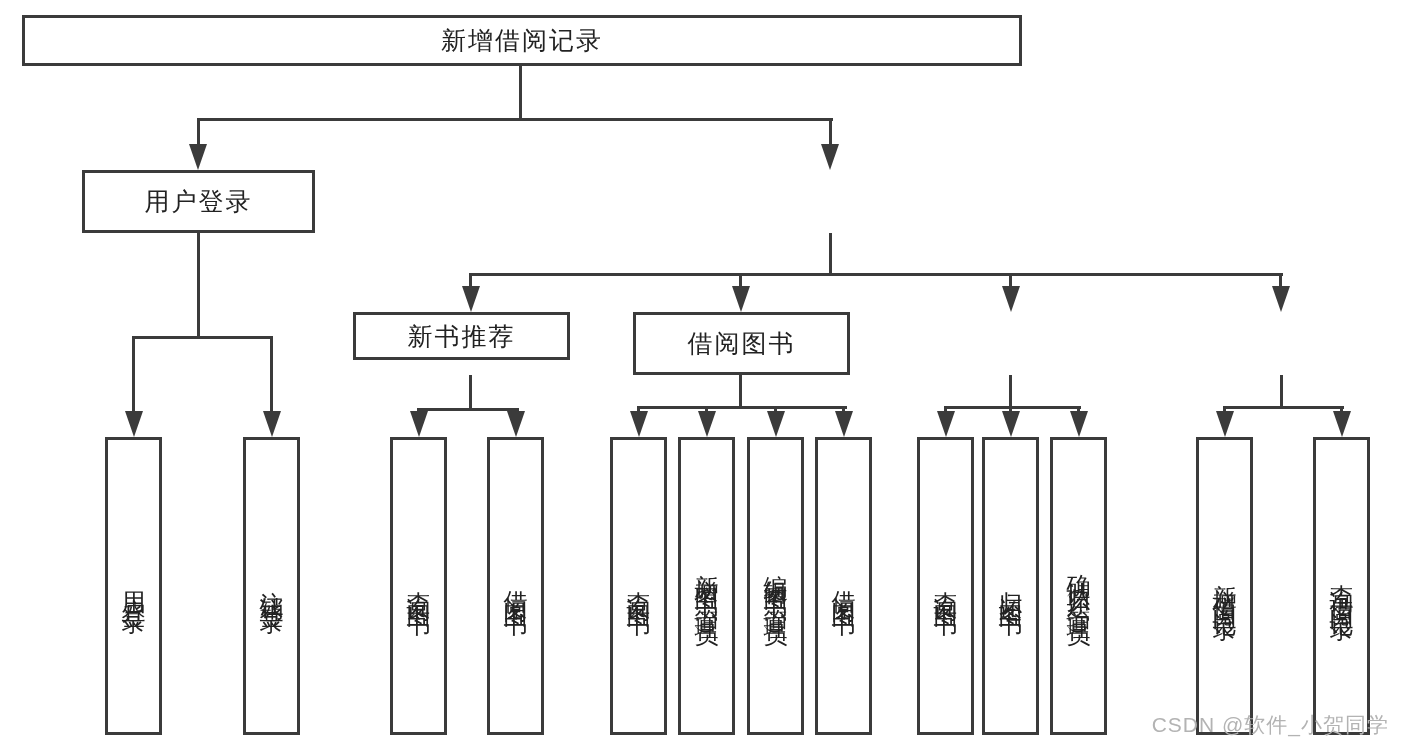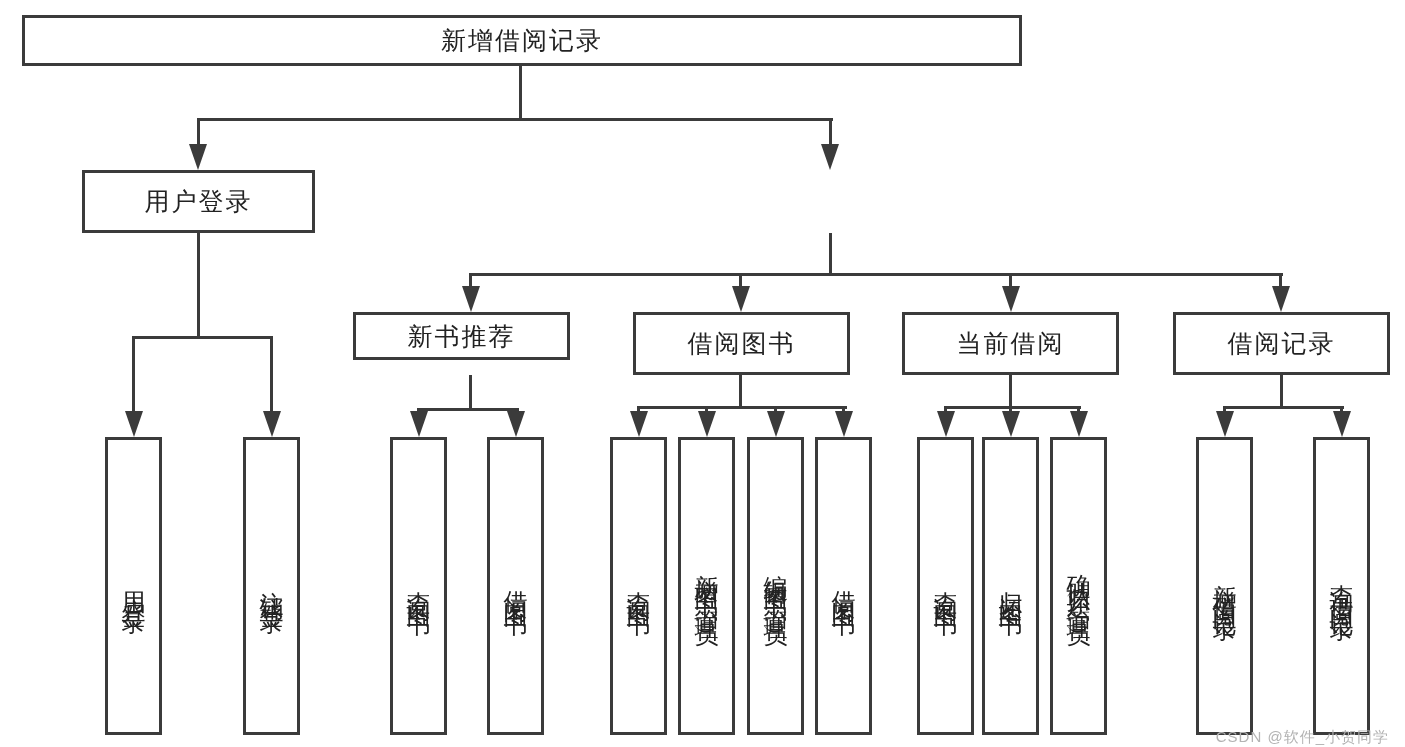--- a/index.html
+++ b/index.html
@@ -32,22 +32,22 @@
     white-space:nowrap;
   }
   .vl{position:absolute;width:3px;background:var(--line);}
   .hl{position:absolute;height:3px;background:var(--line);}
   .ah{
     position:absolute;width:0;height:0;
     border-left:9px solid transparent;border-right:9px solid transparent;
     border-top:26px solid var(--line);
   }
   .watermark{
-    position:absolute;top:728px;right:16px;
-    font-size:15px;letter-spacing:1px;color:var(--wm);
+    position:absolute;top:711px;right:16px;
+    font-size:21px;letter-spacing:1px;color:var(--wm);
     white-space:nowrap;z-index:5;
   }
 </style>
 </head>
 <body>
 
 <div class="canvas">
 
   <div class="hnode" style="left:22px;top:15px;width:1000px;height:51px;">
     <span>新增借阅记录</span>
@@ -80,26 +80,20 @@
   <div class="vl" style="left:1009px;top:276px;height:10px;"></div>
   <div class="ah" style="left:1002px;top:286px;"></div>
   <div class="vl" style="left:1279px;top:276px;height:10px;"></div>
   <div class="ah" style="left:1272px;top:286px;"></div>
 
   <div class="hnode" style="left:343px;top:312px;width:217px;height:48px;margin-left:10px;">
     <span>新书推荐</span>
   </div>
   <div class="hnode" style="left:633px;top:312px;width:217px;height:63px;">
     <span>借阅图书</span>
-  </div>
-  <div class="hnode" style="left:902px;top:312px;width:217px;height:63px;">
-    <span>当前借阅</span>
-  </div>
-  <div class="hnode" style="left:1173px;top:312px;width:217px;height:63px;">
-    <span>借阅记录</span>
   </div>
 
   <div class="vl" style="left:469px;top:375px;height:33px;"></div>
   <div class="hl" style="left:417px;top:408px;width:102px;"></div>
   <div class="vl" style="left:417px;top:408px;height:6px;"></div>
   <div class="ah" style="left:410px;top:411px;"></div>
   <div class="vl" style="left:514px;top:408px;height:6px;"></div>
   <div class="ah" style="left:507px;top:411px;"></div>
 
   <div class="vl" style="left:739px;top:375px;height:31px;"></div>

